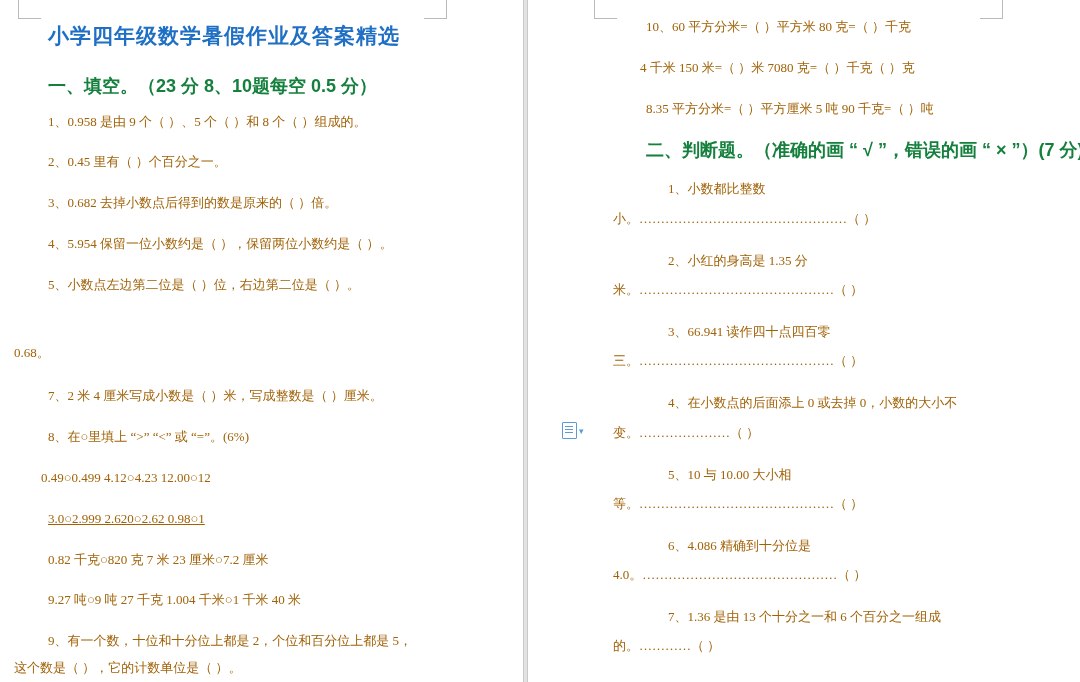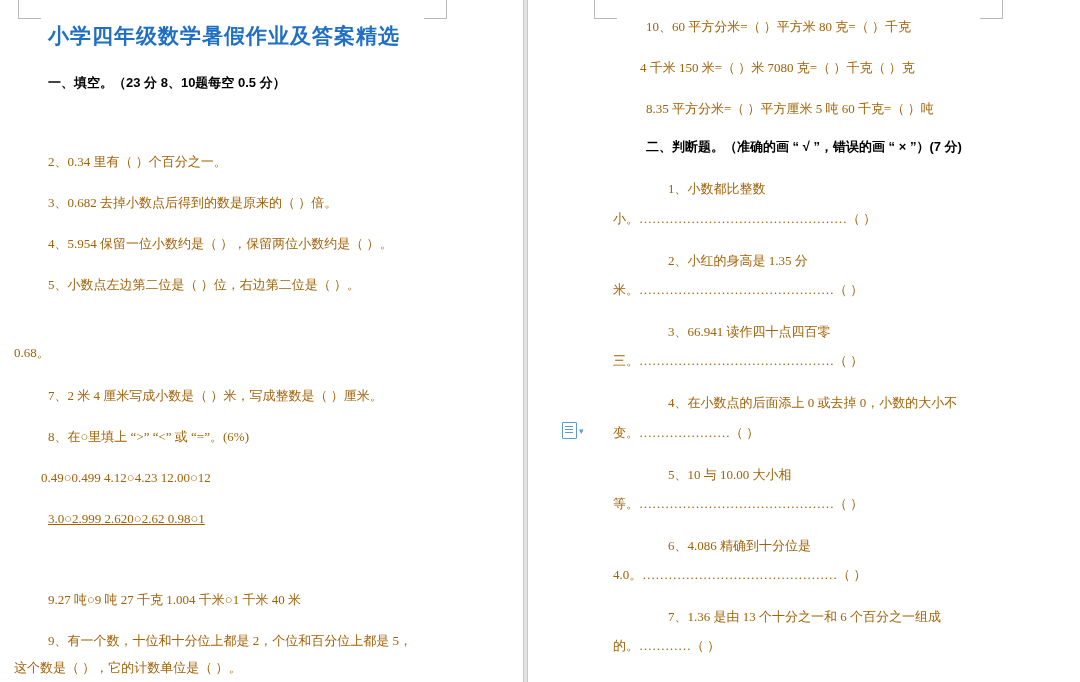--- a/index.html
+++ b/index.html
@@ -63,24 +63,24 @@
     font-family: "Liberation Sans", sans-serif;
     font-weight: bold;
     font-size: 21px;
     letter-spacing: 1px;
     position: absolute;
     left: 48px;
     top: 22px;
     white-space: nowrap;
   }
   .section-head {
-    color: #000000;
+    color: #15803d;
     font-family: "Liberation Sans", sans-serif;
     font-weight: bold;
-    font-size: 13px;
+    font-size: 18px;
     white-space: nowrap;
   }
   .line {
     position: absolute;
     font-size: 13px;
     line-height: 18px;
     white-space: nowrap;
     color: #a16207;
   }
 
@@ -137,39 +137,41 @@
   <div class="column-divider">
     <div class="inner"></div>
   </div>
 
   <div class="col col-left">
 
     <div class="doc-title">小学四年级数学暑假作业及答案精选</div>
 
     <div id="l-sec1" class="section-head">一、填空。（23 分  8、10题每空 0.5 分）</div>
 
-    <div class="line" style="left:48px; top:153px;">2、0.34 里有（      ）个百分之一。</div>
+    <div class="line" style="left:48px; top:113px;">1、0.958 是由 9 个（        ）、5 个（         ）和 8 个（         ）组成的。</div>
+    <div class="line" style="left:48px; top:153px;">2、0.45 里有（      ）个百分之一。</div>
     <div class="line" style="left:48px; top:194px;">3、0.682 去掉小数点后得到的数是原来的（      ）倍。</div>
     <div class="line" style="left:48px; top:235px;">4、5.954 保留一位小数约是（      ），保留两位小数约是（      ）。</div>
     <div class="line" style="left:48px; top:276px;">5、小数点左边第二位是（      ）位，右边第二位是（       ）。</div>
     <div class="line" style="left:14px; top:344px;">0.68。</div>
     <div class="line" style="left:48px; top:387px;">7、2 米 4 厘米写成小数是（       ）米，写成整数是（        ）厘米。</div>
     <div class="line" style="left:48px; top:428px;">8、在○里填上 “&gt;” “&lt;” 或 “=”。(6%)</div>
     <div class="line" style="left:41px; top:469px;">0.49○0.499        4.12○4.23        12.00○12</div>
     <div class="line" style="left:48px; top:510px;text-decoration:underline;">3.0○2.999       2.620○2.62        0.98○1</div>
+    <div class="line" style="left:48px; top:551px;">0.82 千克○820 克        7 米 23 厘米○7.2 厘米</div>
     <div class="line" style="left:48px; top:591px;">9.27 吨○9 吨 27 千克        1.004 千米○1 千米 40 米</div>
     <div class="line" style="left:48px; top:632px;">9、有一个数，十位和十分位上都是 2，个位和百分位上都是 5，</div>
     <div class="line" style="left:14px; top:659px;">这个数是（       ），它的计数单位是（       ）。</div>
   </div>
 
   <div class="col col-right">
 
     <div class="line" style="left:118px; top:18px;">10、60 平方分米=（        ）平方米          80 克=（       ）千克</div>
     <div class="line" style="left:100px; top:59px;margin-left:12px;">4 千米 150 米=（        ）米          7080 克=（        ）千克（        ）克</div>
-    <div class="line" style="left:118px; top:100px;">8.35 平方分米=（        ）平方厘米          5 吨 60 千克=（        ）吨</div>
+    <div class="line" style="left:118px; top:100px;">8.35 平方分米=（        ）平方厘米          5 吨 90 千克=（        ）吨</div>
 
     <div class="section-head" style="position:absolute; left:118px; top:138px;">二、判断题。（准确的画 “ √ ”，错误的画 “ × ”）(7 分)</div>
 
     <div class="line" style="left:140px; top:180px;">1、小数都比整数</div>
     <div class="line" style="left:85px; top:210px;">小。…………………………………………（      ）</div>
 
     <div class="line" style="left:140px; top:252px;">2、小红的身高是 1.35 分</div>
     <div class="line" style="left:85px; top:281px;">米。………………………………………（      ）</div>
 
     <div class="line" style="left:140px; top:323px;">3、66.941 读作四十点四百零</div>

